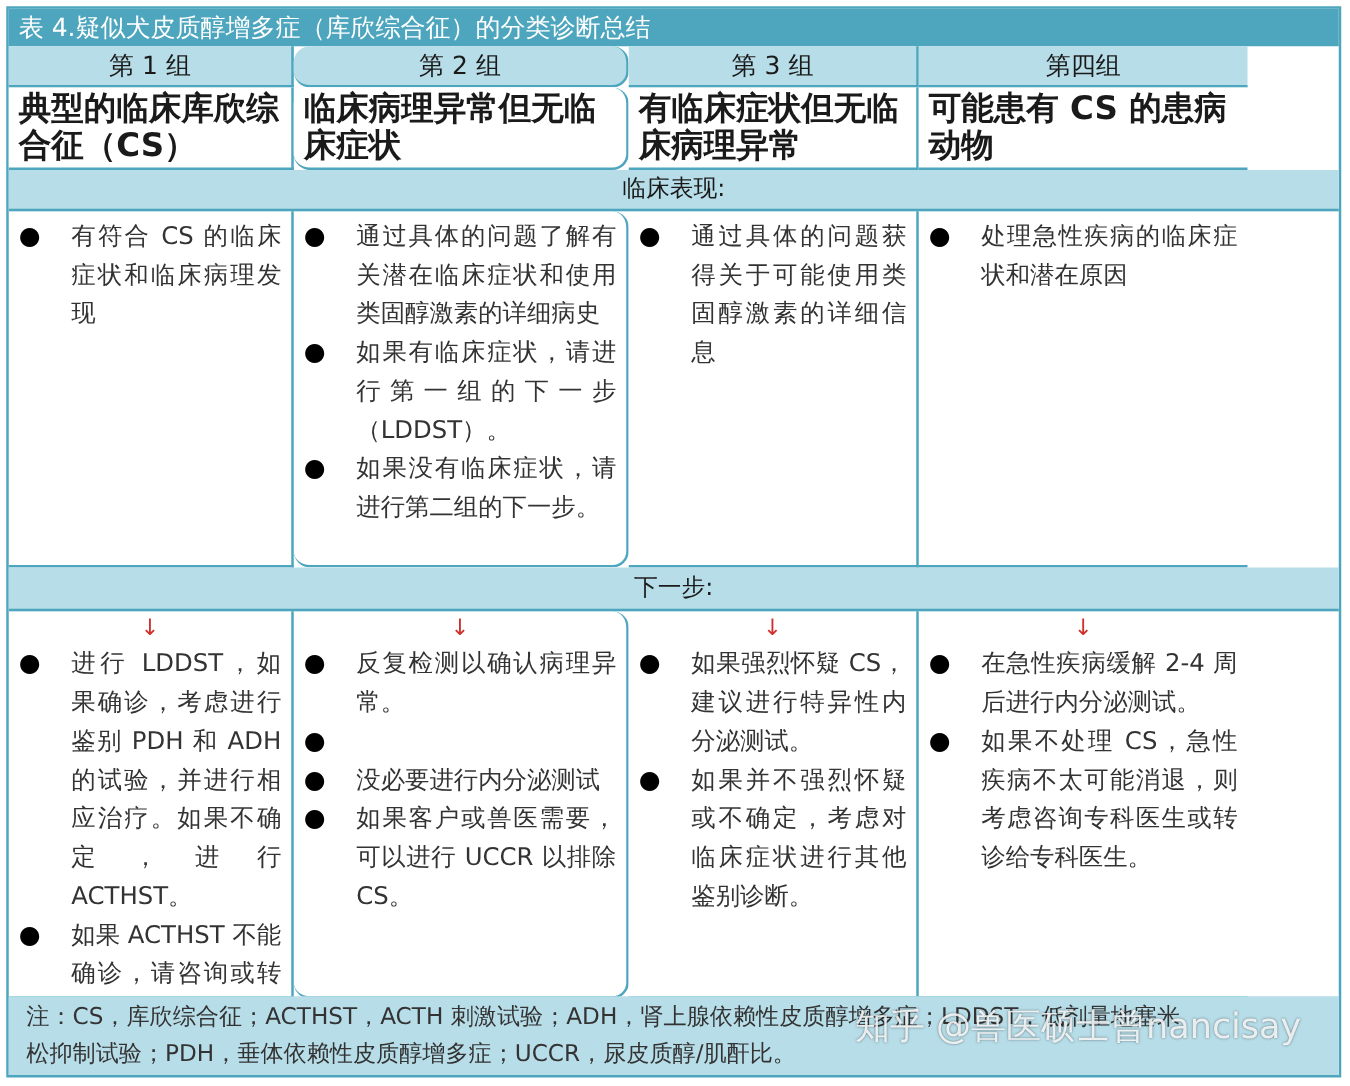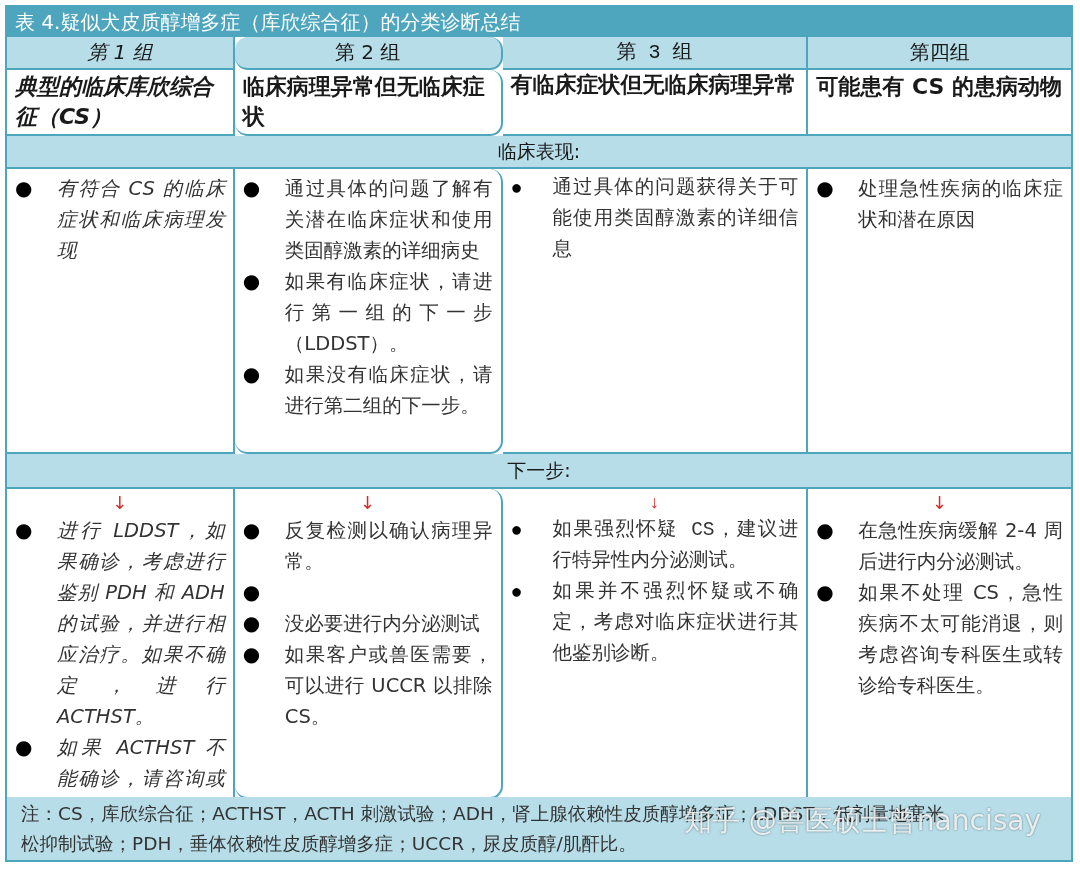--- a/index.html
+++ b/index.html
@@ -6,23 +6,23 @@
   body { width: 1080px; height: 869px; position: relative; overflow: hidden;
          font-family: "DejaVu Sans", "Liberation Sans", sans-serif; color: #1a1a1a; }
   .table { position: absolute; left: 5px; top: 5px; width: 1068px; height: 857px;
            border: 2px solid #4ea6be; box-sizing: border-box; background: #ffffff; }
   .title-bar { position: absolute; left: 0; top: 0; right: 0; height: 30px;
                background: #4ea6be; color: #ffffff; font-size: 20px; line-height: 30px;
                padding-left: 8px; }
   .row { position: absolute; left: 0; right: 0; display: flex; }
   .cell { box-sizing: border-box; border-right: 2px solid #4ea6be; border-bottom: 2px solid #4ea6be; }
   .cell:last-child { border-right: none; }
-  .c1 { width: 228px; font-style: italic; } .c2 { width: 268px; border-radius: 13px; } .c3 { width: 306px; font-family: Liberation Mono, monospace; } .c4 { width: 263px; }
+  .c1 { width: 228px; } .c2 { width: 268px; border-radius: 13px; } .c3 { width: 232px; } .c4 { width: 263px; }
   .hdr { background: #b7dde8; text-align: center; font-size: 20px; line-height: 31px; }
-  .sub { background: #ffffff; font-size: 22px; line-height: 30px; padding: 2px 8px; font-weight: bold; }
+  .sub { background: #ffffff; font-size: 26px; line-height: 30px; padding: 2px 8px; font-weight: bold; }
   .band { position: absolute; left: 0; right: 0; background: #b7dde8; text-align: center;
           font-size: 19px; border-bottom: 2px solid #4ea6be; box-sizing: border-box; }
   .content .cell { padding: 4px 8px 0 8px; font-size: 19.5px; line-height: 31px; color: #333; }
   .bullet { display: flex; }
   .dot { width: 42px; flex: none; font-size: 20px; color: #000; }
   .txt { flex: 1; text-align: justify; }
   .arrow { text-align: center; color: #d0302c; font-size: 18px; line-height: 20px; height: 22px; }
   .notes { position: absolute; left: 0; right: 0; bottom: 0; height: 63px; background: #b7dde8;
            font-size: 18.5px; line-height: 30px; padding: 2px 14px; box-sizing: border-box; color: #333; }
   .wm { position: absolute; right: 30px; bottom: 20px; font-size: 28px; color: rgba(255,255,255,0.85);

